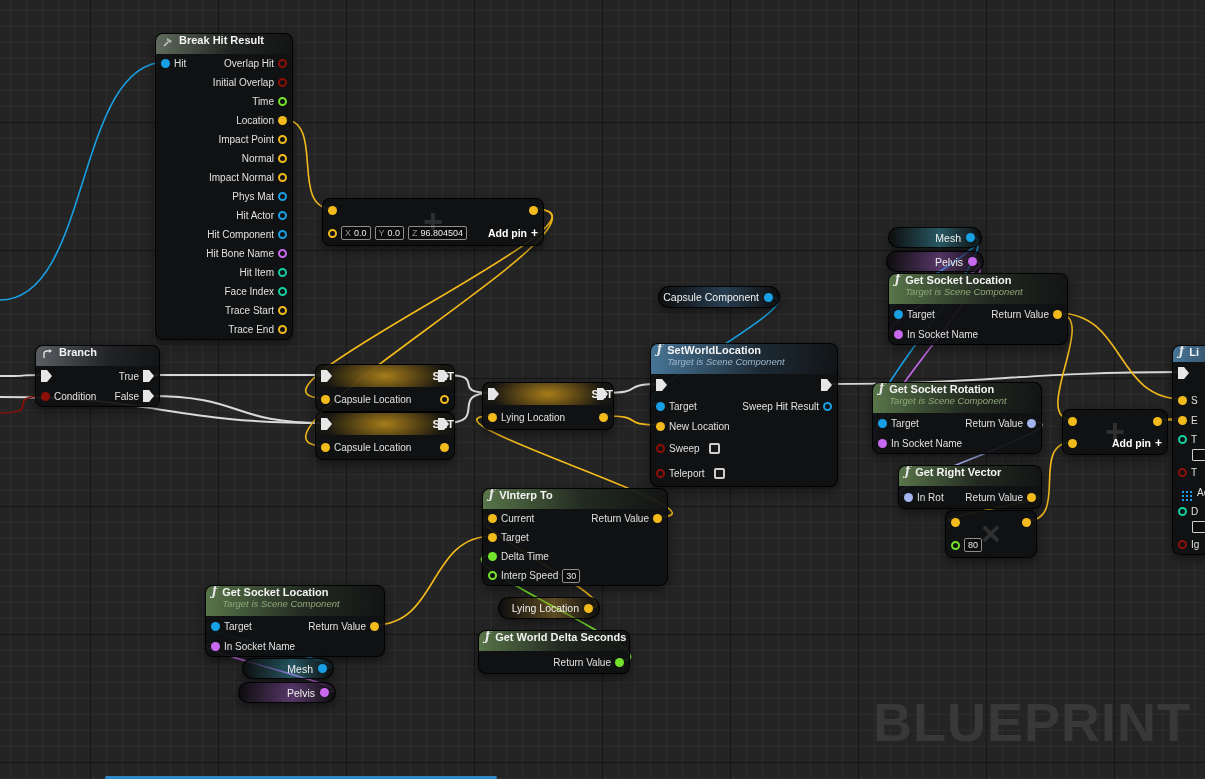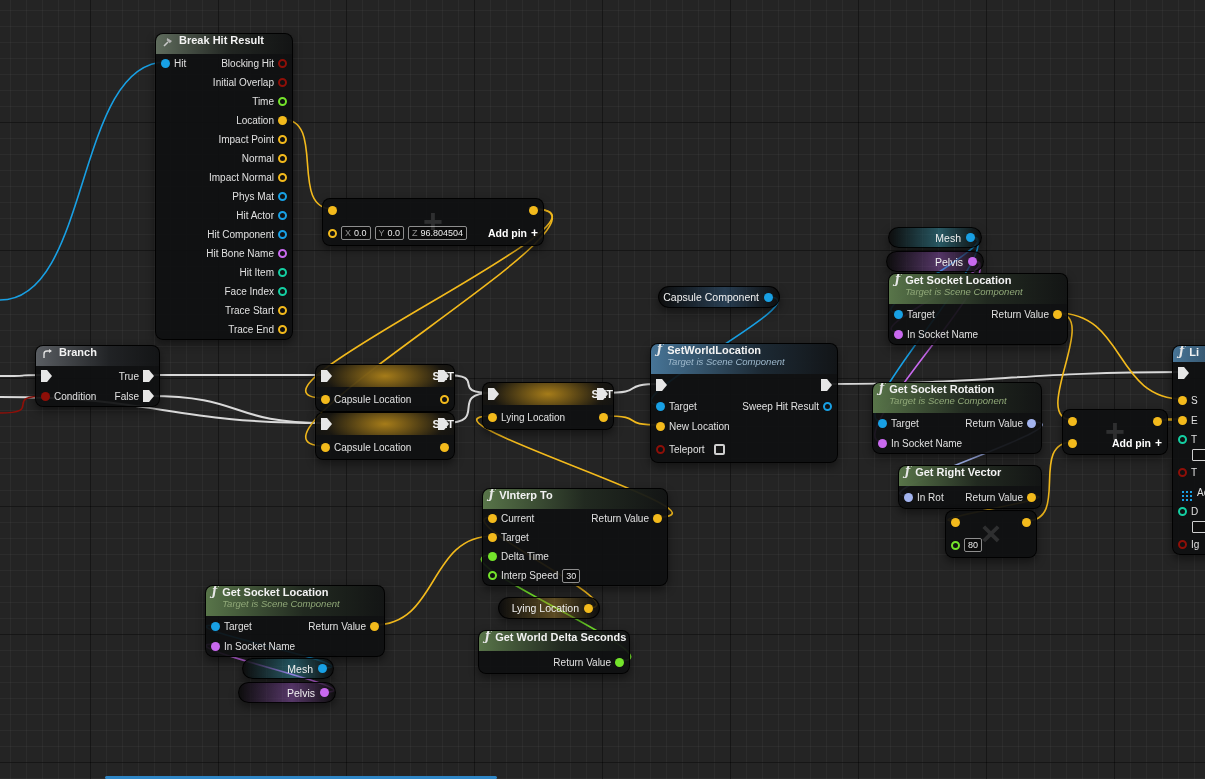--- a/index.html
+++ b/index.html
@@ -82,20 +82,21 @@
   .pill { display:flex; align-items:center; justify-content:flex-end; gap:5px;
     padding:0 6px; border-radius:11px; }
   .pill .plabel { font-size:10.5px; color:#f0f0f0; }
   #bottom-edge { position:absolute; left:105px; top:776px; width:392px; height:3px;
     background:#2e86c6; border-radius:2px; z-index:3; }
 </style>
 </head>
 <body>
 
 <div id="graph">
+  <div id="watermark">BLUEPRINT</div>
   <svg id="wires" width="1205" height="779">
       <path d="M0 376 C45 376,1 375,46 375" fill="none" stroke="#d9d9d9" stroke-width="2"></path>
       <path d="M149 375 C245.8 375,228.2 375,325 375" fill="none" stroke="#d9d9d9" stroke-width="2"></path>
       <path d="M149 396 C245.8 396,228.2 423,325 423" fill="none" stroke="#d9d9d9" stroke-width="2"></path>
       <path d="M0 397 C160 397,165 423,325 423" fill="none" stroke="#d9d9d9" stroke-width="2"></path>
       <path d="M445 375 C490 375,447 393,492 393" fill="none" stroke="#d9d9d9" stroke-width="2"></path>
       <path d="M445 423 C490 423,447 393,492 393" fill="none" stroke="#d9d9d9" stroke-width="2"></path>
       <path d="M604 393 C649 393,616 384,661 384" fill="none" stroke="#d9d9d9" stroke-width="2"></path>
       <path d="M828 384 C988 384,1023 372,1183 372" fill="none" stroke="#d9d9d9" stroke-width="2"></path>
       <path d="M0 300 C91.30000000000001 300,74.69999999999999 62,166 62" fill="none" stroke="#18a0e4" stroke-width="1.6"></path>
@@ -132,21 +133,21 @@
           <div class="ht">
             <div class="title">Break Hit Result</div>
           </div>
         </div>
         <div class="row" style="height: 19px;">
           <span class="side l">
             <span class="pin-dot" style="background: rgb(24, 160, 228);"></span>
             <span class="plabel">Hit</span>
           </span>
           <span class="side r">
-            <span class="plabel">Blocking Hit</span>
+            <span class="plabel">Overlap Hit</span>
             <span class="pin-dot hollow" style="border-color: rgb(142, 15, 8);"></span>
           </span>
         </div>
         <div class="row" style="height: 19px;">
           <span class="side r">
             <span class="plabel">Initial Overlap</span>
             <span class="pin-dot hollow" style="border-color: rgb(142, 15, 8);"></span>
           </span>
         </div>
         <div class="row" style="height: 19px;">
@@ -362,20 +363,27 @@
             <span class="plabel">Sweep Hit Result</span>
             <span class="pin-dot hollow" style="border-color: rgb(24, 160, 228);"></span>
           </span>
         </div>
         <div class="row" style="height: 20px;">
           <span class="side l">
             <span class="pin-dot" style="background: rgb(243, 186, 28);"></span>
             <span class="plabel">New Location</span>
           </span>
         </div>
+        <div class="row" style="height: 24px;">
+          <span class="side l">
+            <span class="pin-dot hollow" style="border-color: rgb(142, 15, 8);"></span>
+            <span class="plabel">Sweep</span>
+            <span class="cb"></span>
+          </span>
+        </div>
         <div class="row" style="height: 26px;">
           <span class="side l">
             <span class="pin-dot hollow" style="border-color: rgb(142, 15, 8);"></span>
             <span class="plabel">Teleport</span>
             <span class="cb"></span>
           </span>
         </div>
       </div>
       <div class="node pill" style="left: 658px; top: 286px; width: 122px; height: 22px; background: linear-gradient(90deg, rgba(12, 12, 12, 0.95) 0%, rgba(47, 110, 168, 0.35) 55%, rgba(12, 12, 12, 0.9) 100%);">
         <span class="plabel">Capsule Component</span>

